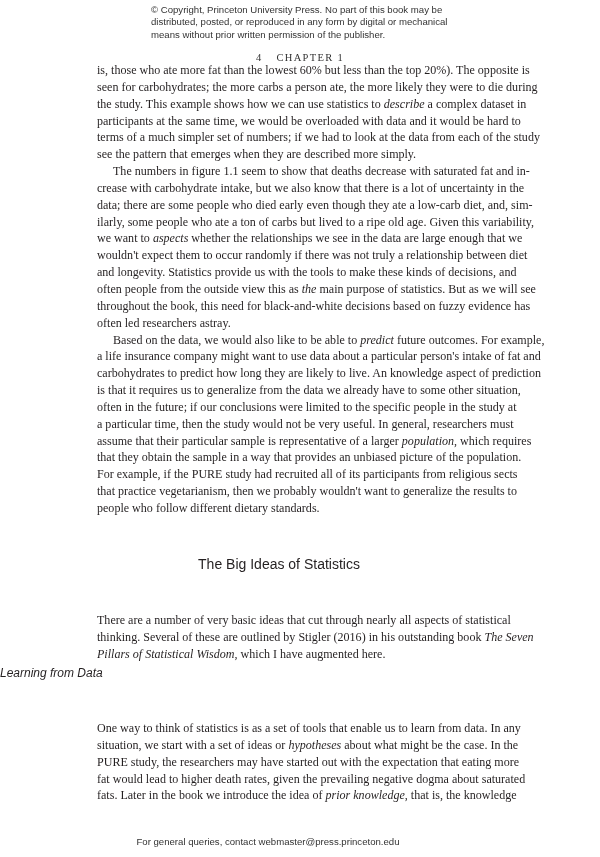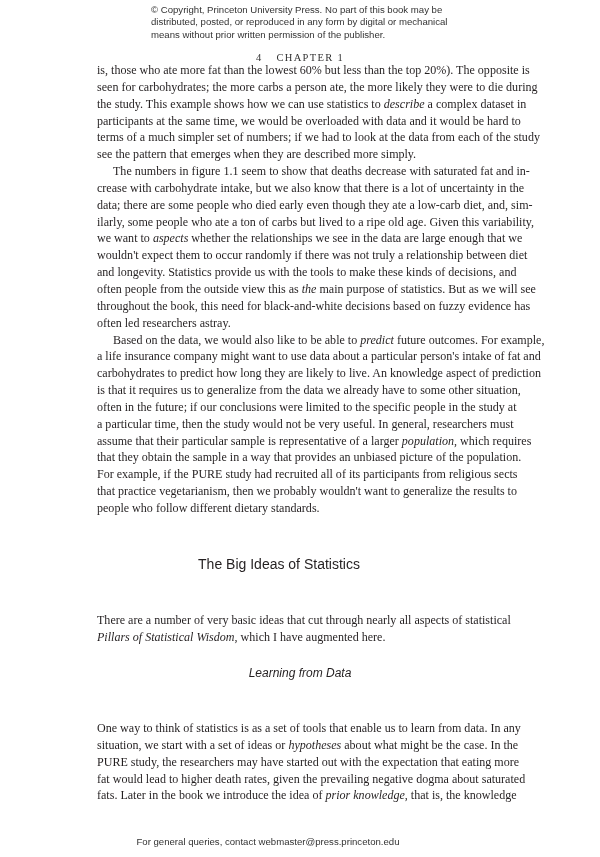--- a/index.html
+++ b/index.html
@@ -18,21 +18,21 @@
       font-family: "Liberation Serif", serif; font-size: 12.05px; line-height: 16.85px; color: #231f20;
     }
     .body-text p { margin: 0; text-align: justify; }
     .line { display: block; text-align: justify; text-align-last: justify; white-space: nowrap; }
     .line.last { text-align-last: left; }
     .h2 {
       position: absolute; left: 0; width: 558px; top: 556px; text-align: center;
       font-family: "Liberation Sans", sans-serif; font-size: 14px; color: #231f20;
     }
     .h3 {
-      position: absolute; left: 0; width: 600px; top: 666px; text-align: center;
+      position: absolute; left: 0; width: 600px; top: 666px; text-align: left;
       font-family: "Liberation Sans", sans-serif; font-style: italic; font-size: 12px; color: #231f20;
     }
     .sec { position: absolute; left: 97px; width: 405px;
       font-family: "Liberation Serif", serif; font-size: 12.05px; line-height: 16.85px; color: #231f20; margin-top: 30px; }
     .footer {
       position: absolute; left: 0; width: 536px; top: 836px; text-align: center;
       font-family: "Liberation Sans", sans-serif; font-size: 9.6px; color: #333;
     }
     i { font-style: italic; }
   </style>
@@ -82,20 +82,21 @@
       <span class="line">that they obtain the sample in a way that provides an unbiased picture of the population.</span>
       <span class="line">For example, if the PURE study had recruited all of its participants from religious sects</span>
       <span class="line">that practice vegetarianism, then we probably wouldn't want to generalize the results to</span>
       <span class="line last">people who follow different dietary standards.</span>
     </p>
   </div>
 
 <div class="h2">The Big Ideas of Statistics</div>
 <div class="sec" style="top:582px;" id="sec">
     <span class="line">There are a number of very basic ideas that cut through nearly all aspects of statistical</span>
+    <span class="line">thinking. Several of these are outlined by Stigler (2016) in his outstanding book <i>The Seven</i></span>
     <span class="line last"><i>Pillars of Statistical Wisdom</i>, which I have augmented here.</span>
   </div>
 
 <div class="h3">Learning from Data</div>
 <div class="sec" style="top:690px;" id="subsec">
     <span class="line">One way to think of statistics is as a set of tools that enable us to learn from data. In any</span>
     <span class="line">situation, we start with a set of ideas or <i>hypotheses</i> about what might be the case. In the</span>
     <span class="line">PURE study, the researchers may have started out with the expectation that eating more</span>
     <span class="line">fat would lead to higher death rates, given the prevailing negative dogma about saturated</span>
     <span class="line last">fats. Later in the book we introduce the idea of <i>prior knowledge</i>, that is, the knowledge</span>

